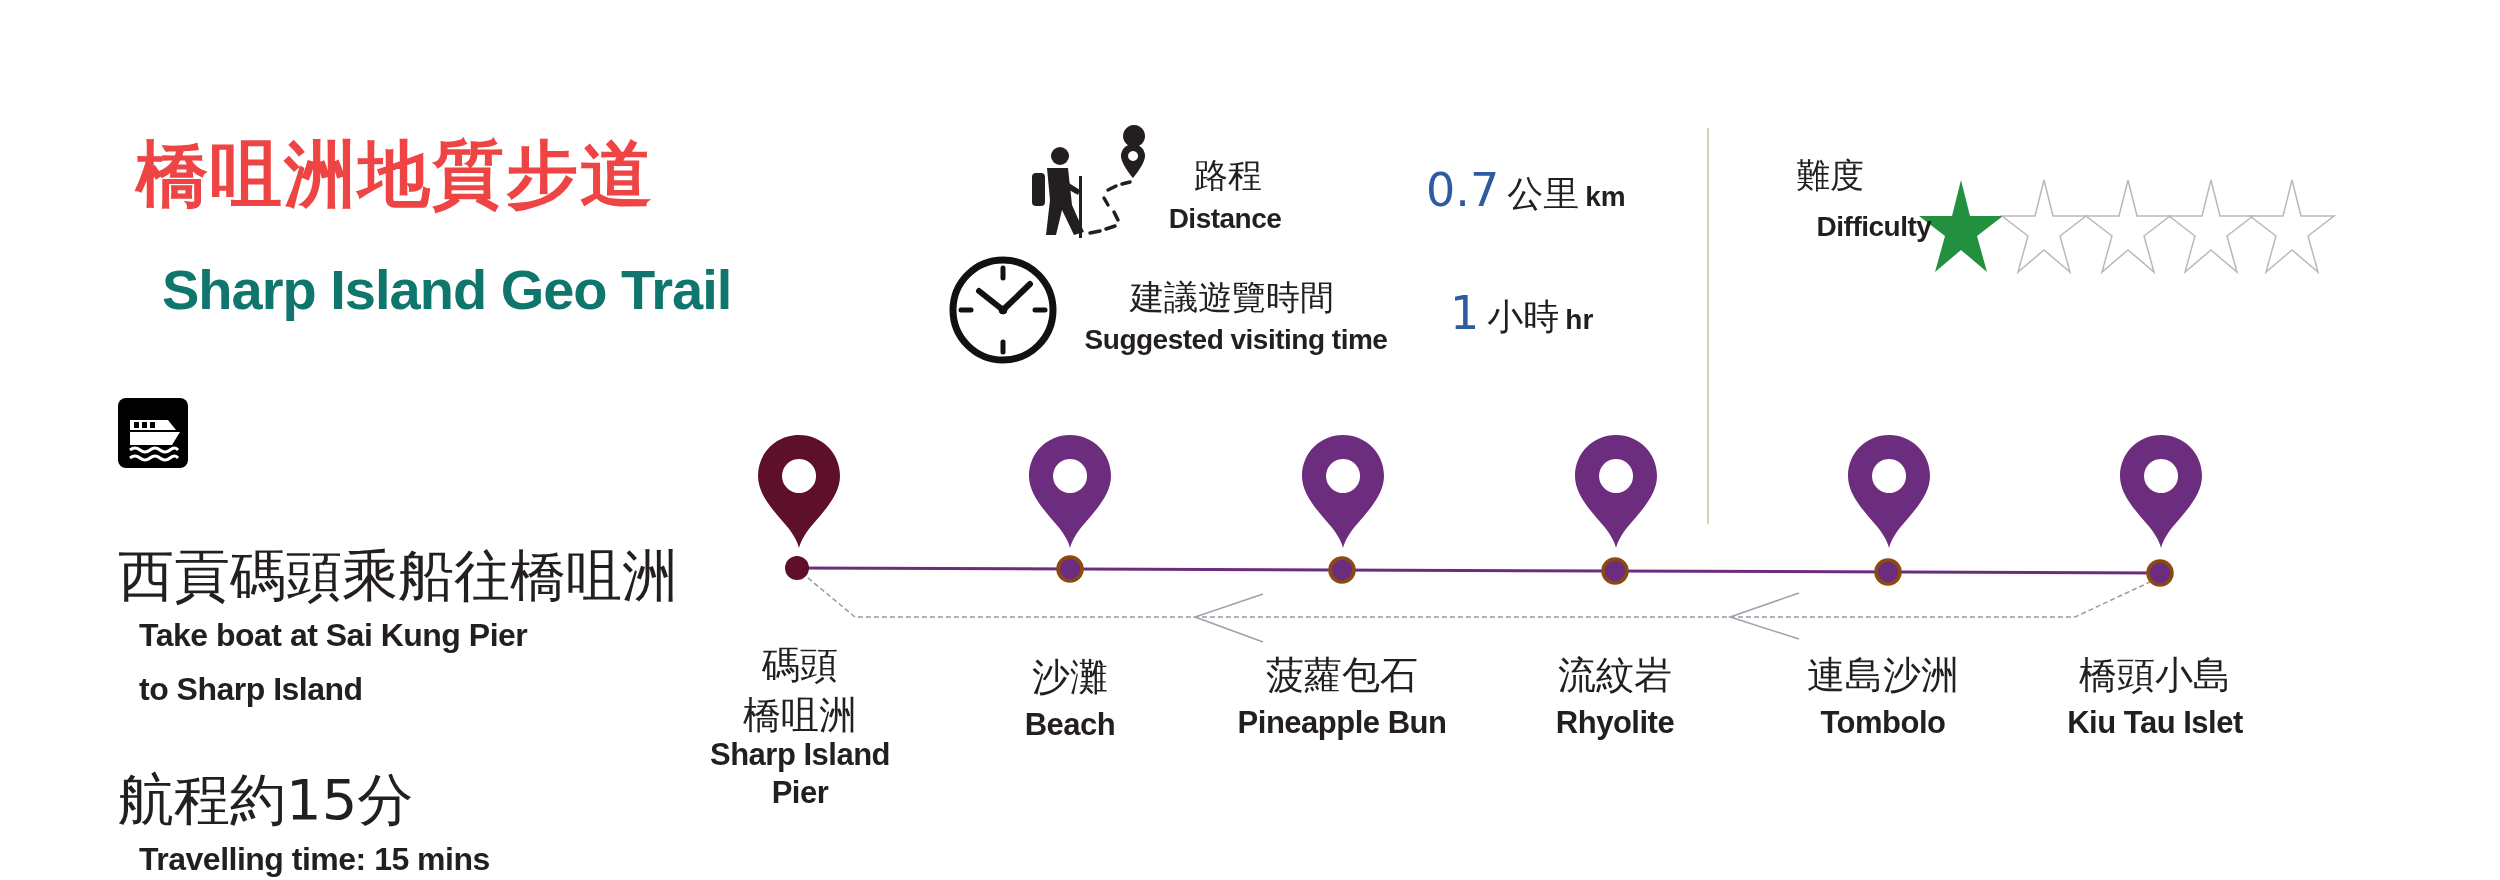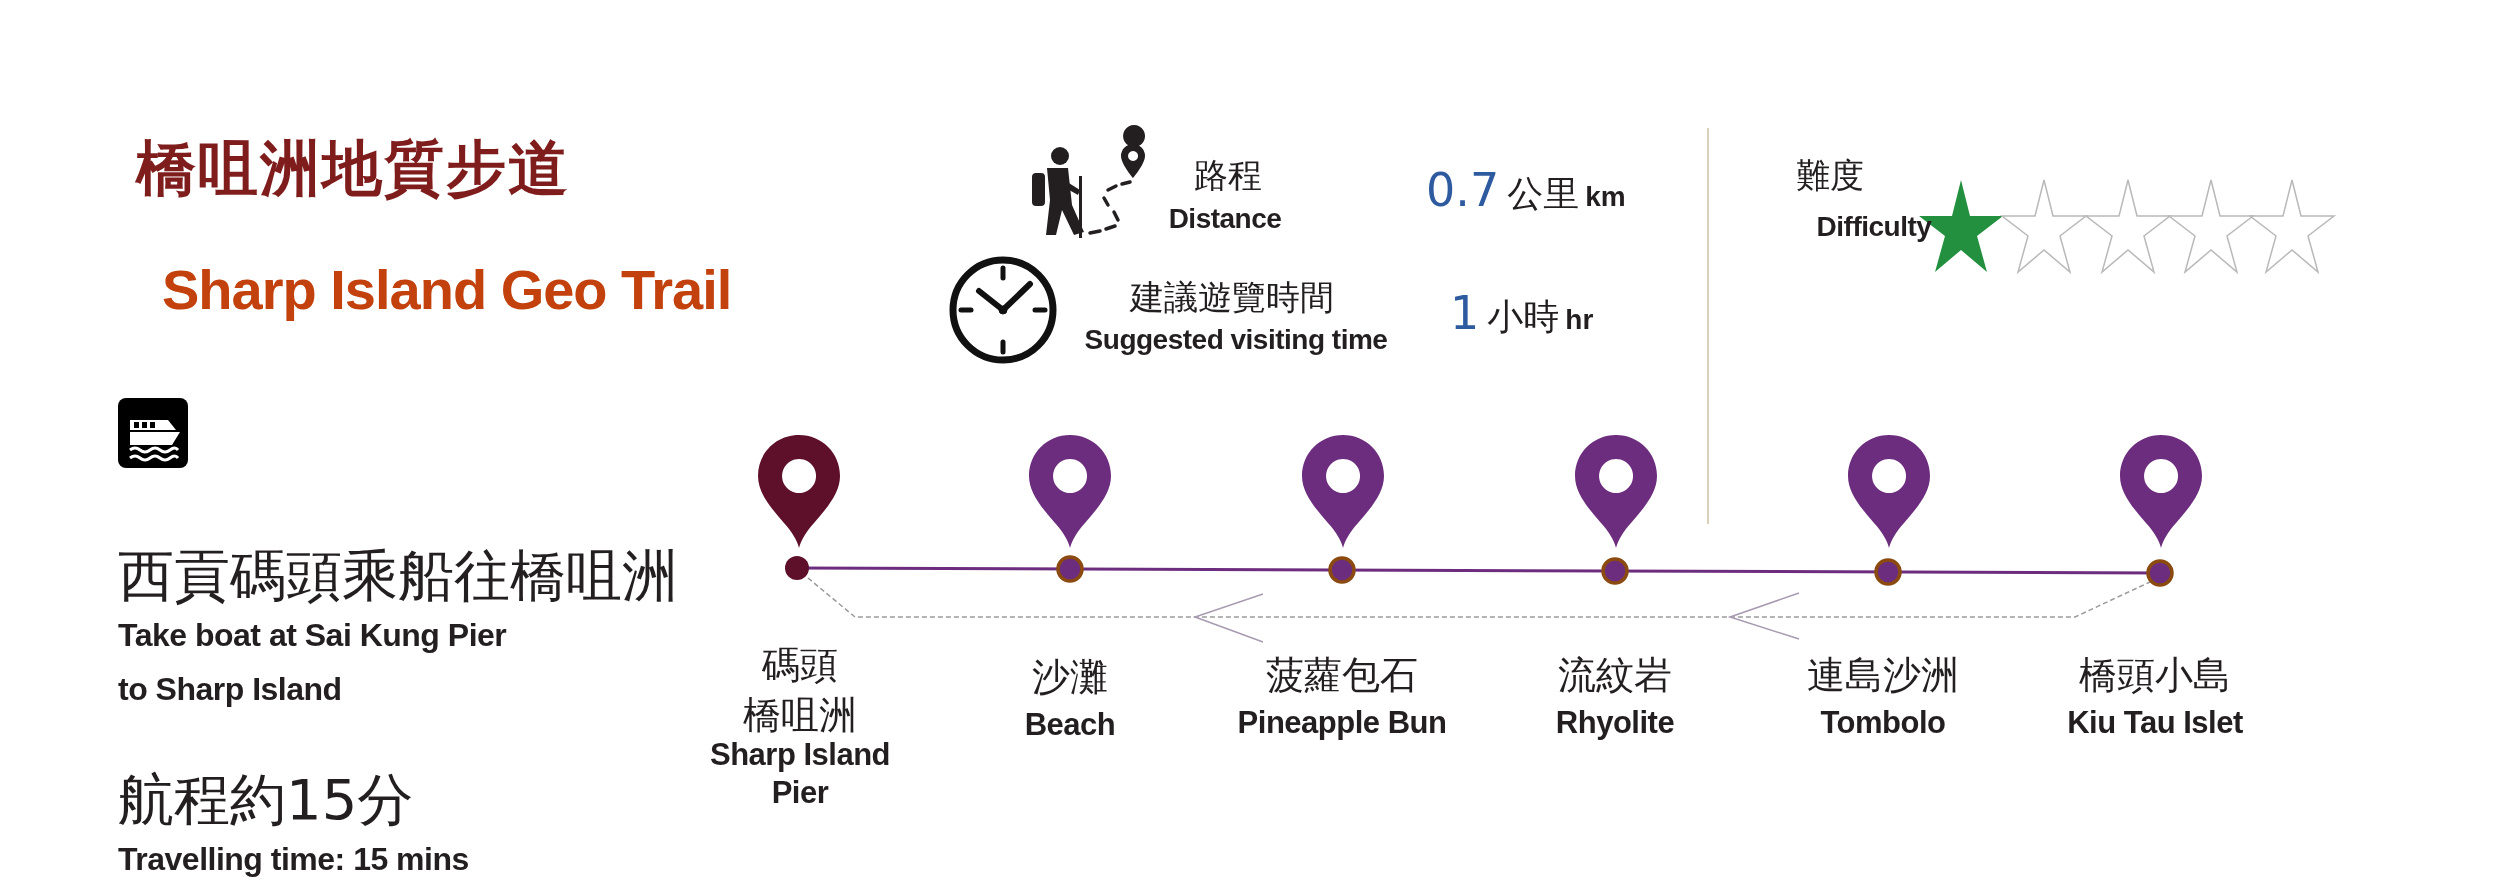--- a/index.html
+++ b/index.html
@@ -1,30 +1,30 @@
 <!DOCTYPE html>
 <html><head>
 <meta charset="utf-8">
 <style>
   html, body { margin: 0; padding: 0; background: #ffffff; }
   body { width: 2500px; height: 880px; position: relative; overflow: hidden;
          font-family: "DejaVu Sans", "Liberation Sans", sans-serif; color: #231f20; }
   .abs { position: absolute; }
-  .title-cn { left: 136px; top: 138px; font-size: 60px; font-weight: bold; color: #7f1d1d; letter-spacing: 2px; line-height: 1; white-space: nowrap; }
-  .title-en { left: 162px; top: 262px; font-size: 56px; font-weight: bold; color: #c2410c; line-height: 1; white-space: nowrap; font-family: "Liberation Sans", sans-serif; letter-spacing: -1px; }
+  .title-cn { left: 136px; top: 138px; font-size: 72px; font-weight: bold; color: #ef4444; letter-spacing: 2px; line-height: 1; white-space: nowrap; }
+  .title-en { left: 162px; top: 262px; font-size: 56px; font-weight: bold; color: #0f766e; line-height: 1; white-space: nowrap; font-family: "Liberation Sans", sans-serif; letter-spacing: -1px; }
   .stat-label-cn { font-size: 34px; line-height: 1; text-align: center; white-space: nowrap; }
   .stat-label-en { font-size: 28px; font-weight: bold; line-height: 1; text-align: center; white-space: nowrap; font-family: "Liberation Sans", sans-serif; letter-spacing: -0.5px; }
   .stat-value { white-space: nowrap; line-height: 1; text-align: right; }
   .stat-value .num { color: #2e5aa0; font-size: 46px; }
   .stat-value .unit-cn { font-size: 36px; margin-left: 8px; }
   .stat-value .unit-en { font-size: 28px; font-weight: bold; margin-left: 6px; font-family: "Liberation Sans", sans-serif; }
   .divider { left: 1707px; top: 128px; width: 2px; height: 396px; background: #d8d0b8; }
   .left-text { left: 118px; white-space: nowrap; line-height: 1; }
   .left-cn { font-size: 56px; }
-  .left-en { font-size: 32px; font-weight: bold; font-family: "Liberation Sans", sans-serif; letter-spacing: -0.5px; }
+  .left-en { font-size: 32px; font-weight: bold; font-family: "Liberation Sans", sans-serif; letter-spacing: -0.5px; margin-left: 21px; }
   .stop-label { width: 260px; text-align: center; line-height: 1; }
   .stop-label .cn { font-size: 38px; display: block; margin-bottom: 8px; line-height: 42px; }
   .stop-label .en { font-size: 31px; font-weight: bold; display: block; line-height: 38px; font-family: "Liberation Sans", sans-serif; letter-spacing: -0.5px; }
   svg { position: absolute; left: 0; top: 0; }
 </style>
 </head>
 <body>
 
 <div class="abs title-cn">橋咀洲地質步道</div>
 <div class="abs title-en">Sharp Island Geo Trail</div>

